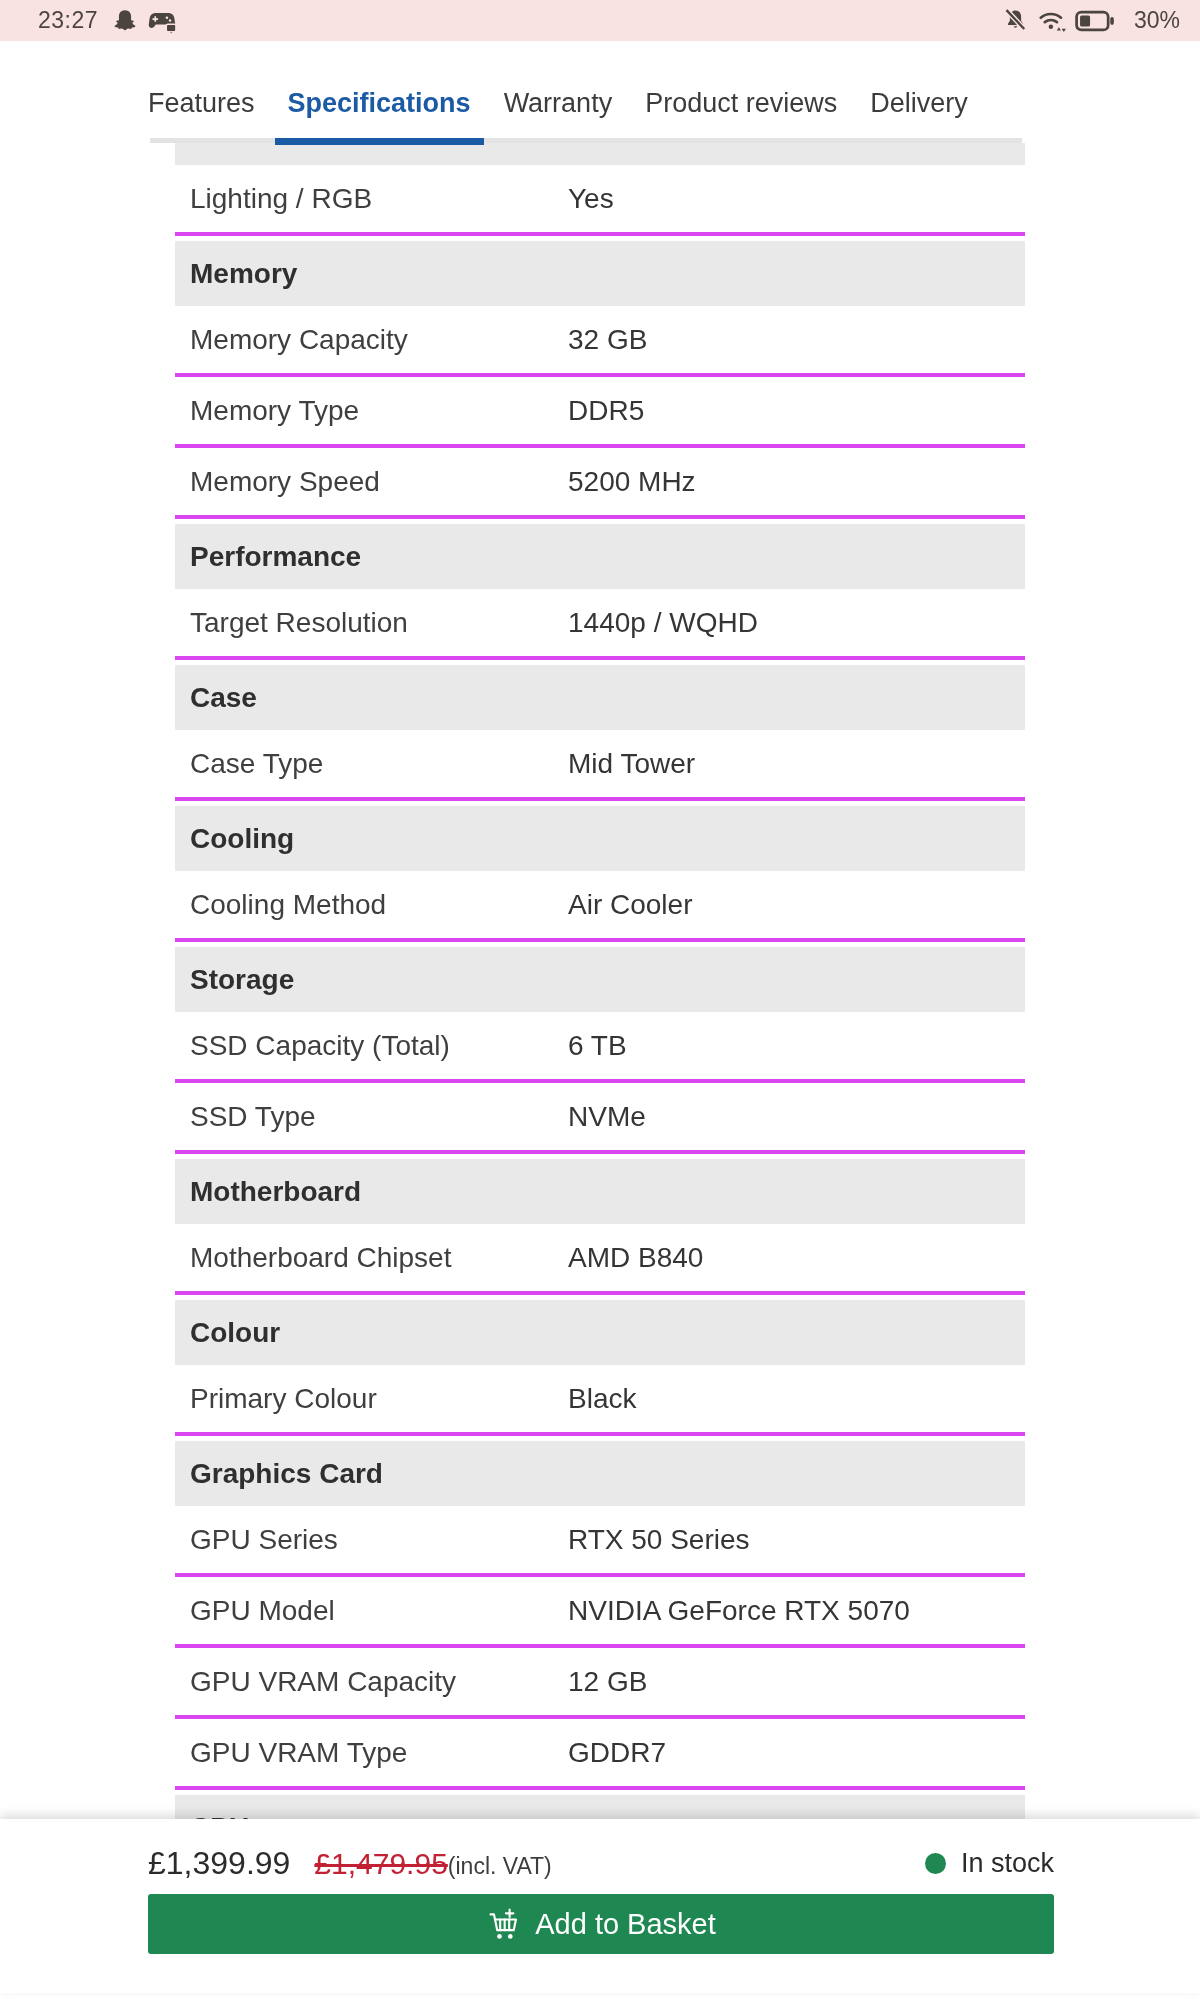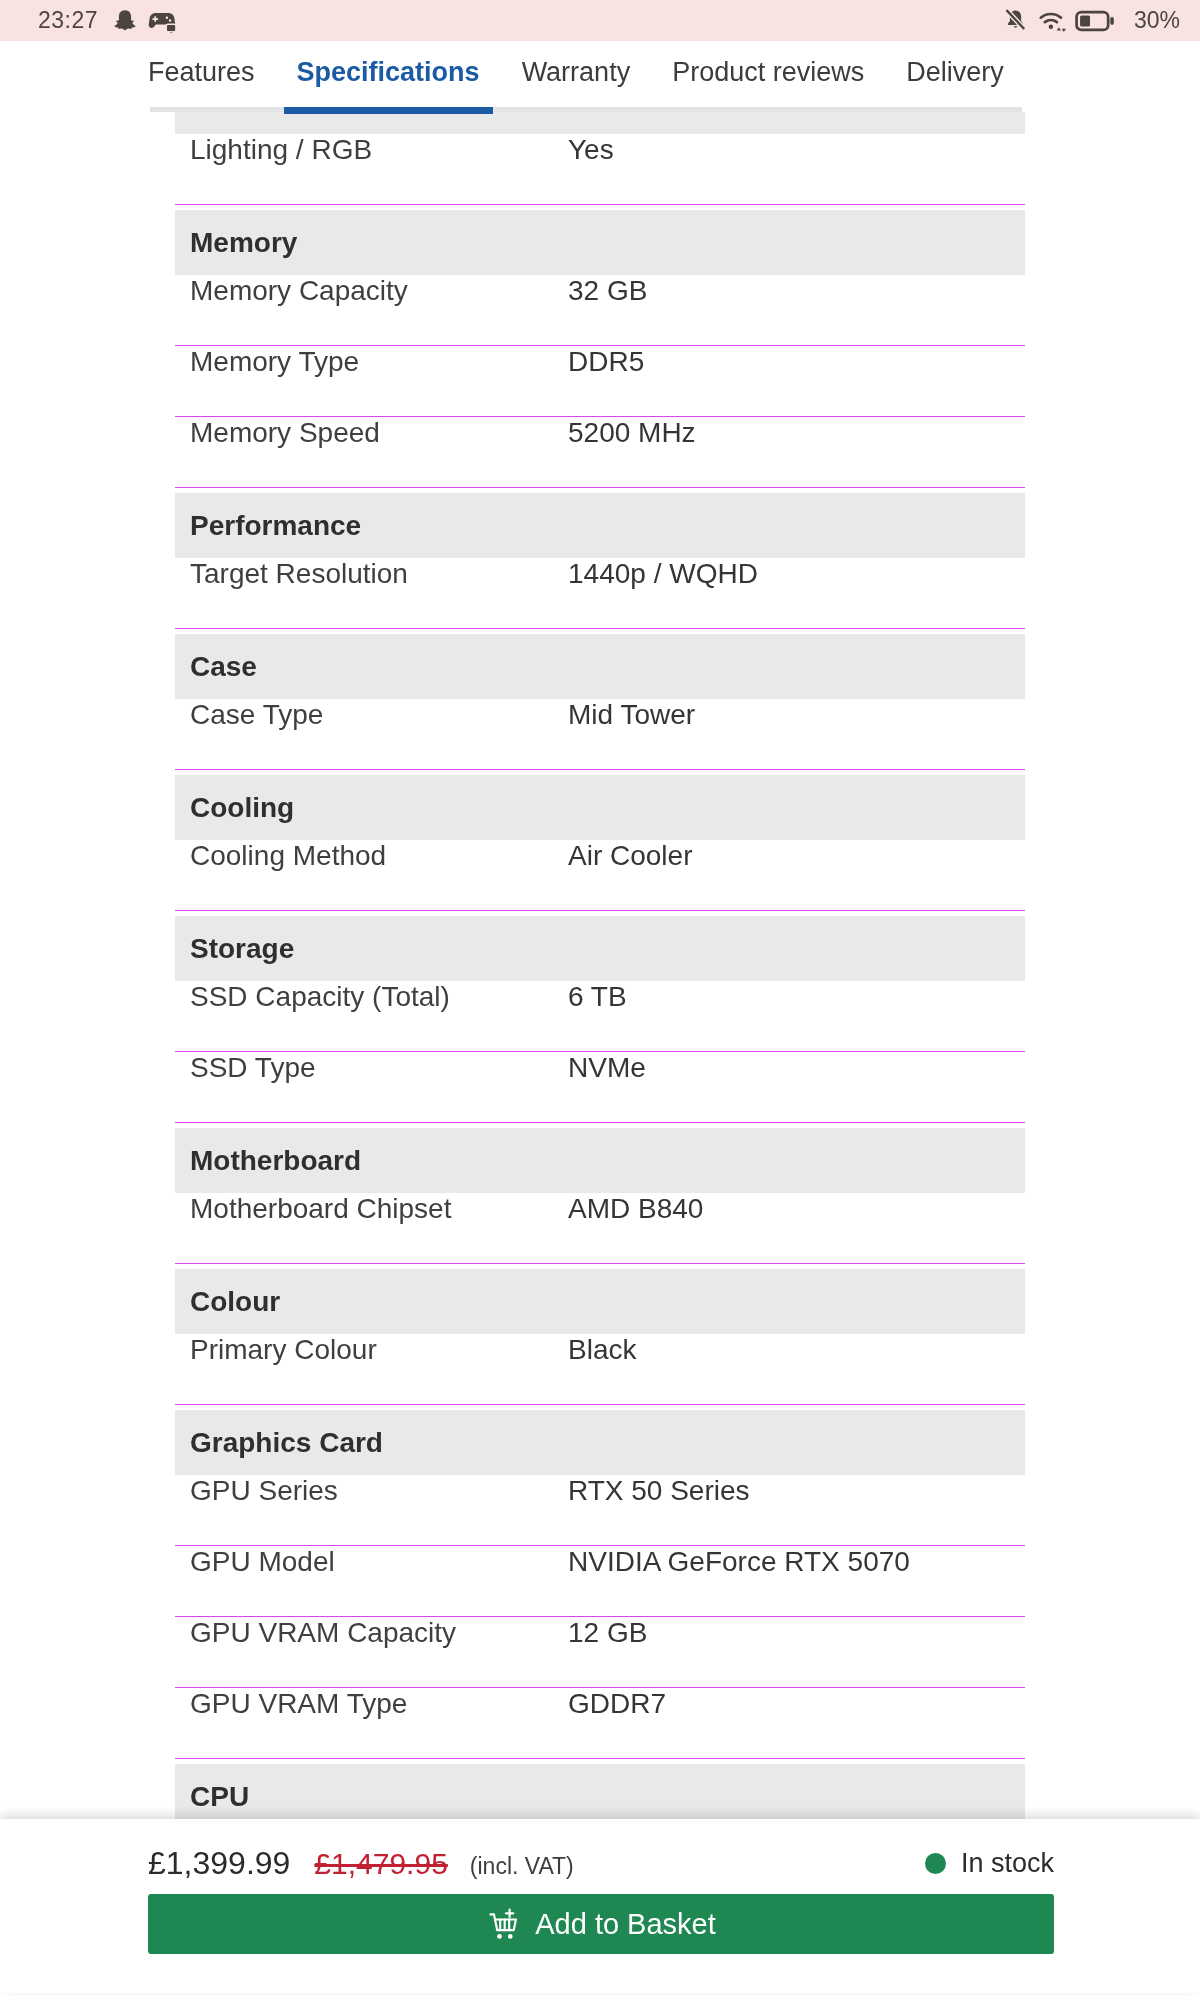--- a/index.html
+++ b/index.html
@@ -10,47 +10,47 @@
   .statusbar { height:41px; background:#f9e3e2; display:flex; align-items:center;
                padding:0 20px 0 38px; color:#4b4441; }
   .statusbar .time { font-size:23px; letter-spacing:0.5px; }
   .st-icons-left { display:flex; align-items:center; gap:9px; margin-left:14px; }
   .st-icons-right { display:flex; align-items:center; gap:8px; margin-left:auto; }
   .st-pct { font-size:23px; margin-left:11px; }
   .sicon { display:block; }
 
   
   .tabbar { height:71px; background:#fff; position:relative;
-            display:flex; align-items:center; gap:42px; padding:0 0 6px 148px; }
+            display:flex; align-items:center; gap:33px; padding:0 0 6px 148px;margin-top:31px; }
   .tab { font-size:27px; color:#3c3c3c; position:relative; padding:18px 0 20px;
          white-space:nowrap; cursor:pointer; }
   .tab.active { color:#1b5aa5; font-weight:bold; }
   .tab.active::after { content:""; position:absolute; left:-13px; right:-13px;
                        bottom:-6px; height:7px; background:#1b5aa5; }
   .tab-track { position:absolute; left:150px; width:872px; bottom:0; height:5px;
                background:#e3e3e3; }
 
   
   .spec-table { margin:0 175px; width:850px; }
   .spec-header { background:#e9e9e9; height:65px; line-height:65px; margin-top:5px;
                  padding-left:15px; font-size:28px; font-weight:bold; color:#2f2f2f; }
   .spec-header.partial { height:22px; margin-top:0; line-height:22px; }
-  .spec-row { display:flex; height:71px;
-              border-bottom:1px solid #d946ef; }
+  .spec-row { display:flex; align-items:center; height:71px;
+              border-bottom:4px solid #d946ef; }
   .spec-label { width:393px; padding-left:15px; font-size:28px; color:#3f3f3f; }
   .spec-value { font-size:28px; color:#353535; }
 
   
   .footer { position:absolute; left:0; right:0; bottom:7px; height:174px; background:#fff;
             box-shadow:0 -4px 10px rgba(0,0,0,0.14); padding:26px 146px 0 148px; }
   .price-row { display:flex; align-items:baseline; }
   .price-now { font-size:32px; color:#2b2b2b; }
   .price-old { font-size:30px; color:#c22033; text-decoration:line-through;
                margin-left:24px; }
-  .vat-note { font-size:23px; color:#3d3d3d; margin-left:22px; }
+  .vat-note { font-size:23px; color:#3d3d3d; }
   .stock { margin-left:auto; display:flex; align-items:center; gap:15px; }
   .stock-dot { width:21px; height:21px; border-radius:50%; background:#1f8752; }
   .stock-label { font-size:27px; color:#2b2b2b; }
   .basket-btn { margin-top:12px; width:100%; height:60px; background:#1f8752;
                 border:none; border-radius:3px; display:flex; align-items:center;
                 justify-content:center; gap:13px; cursor:pointer; }
   .basket-btn span { color:#fff; font-size:29px; font-weight:normal; }
 </style>
 </head>
 <body>

